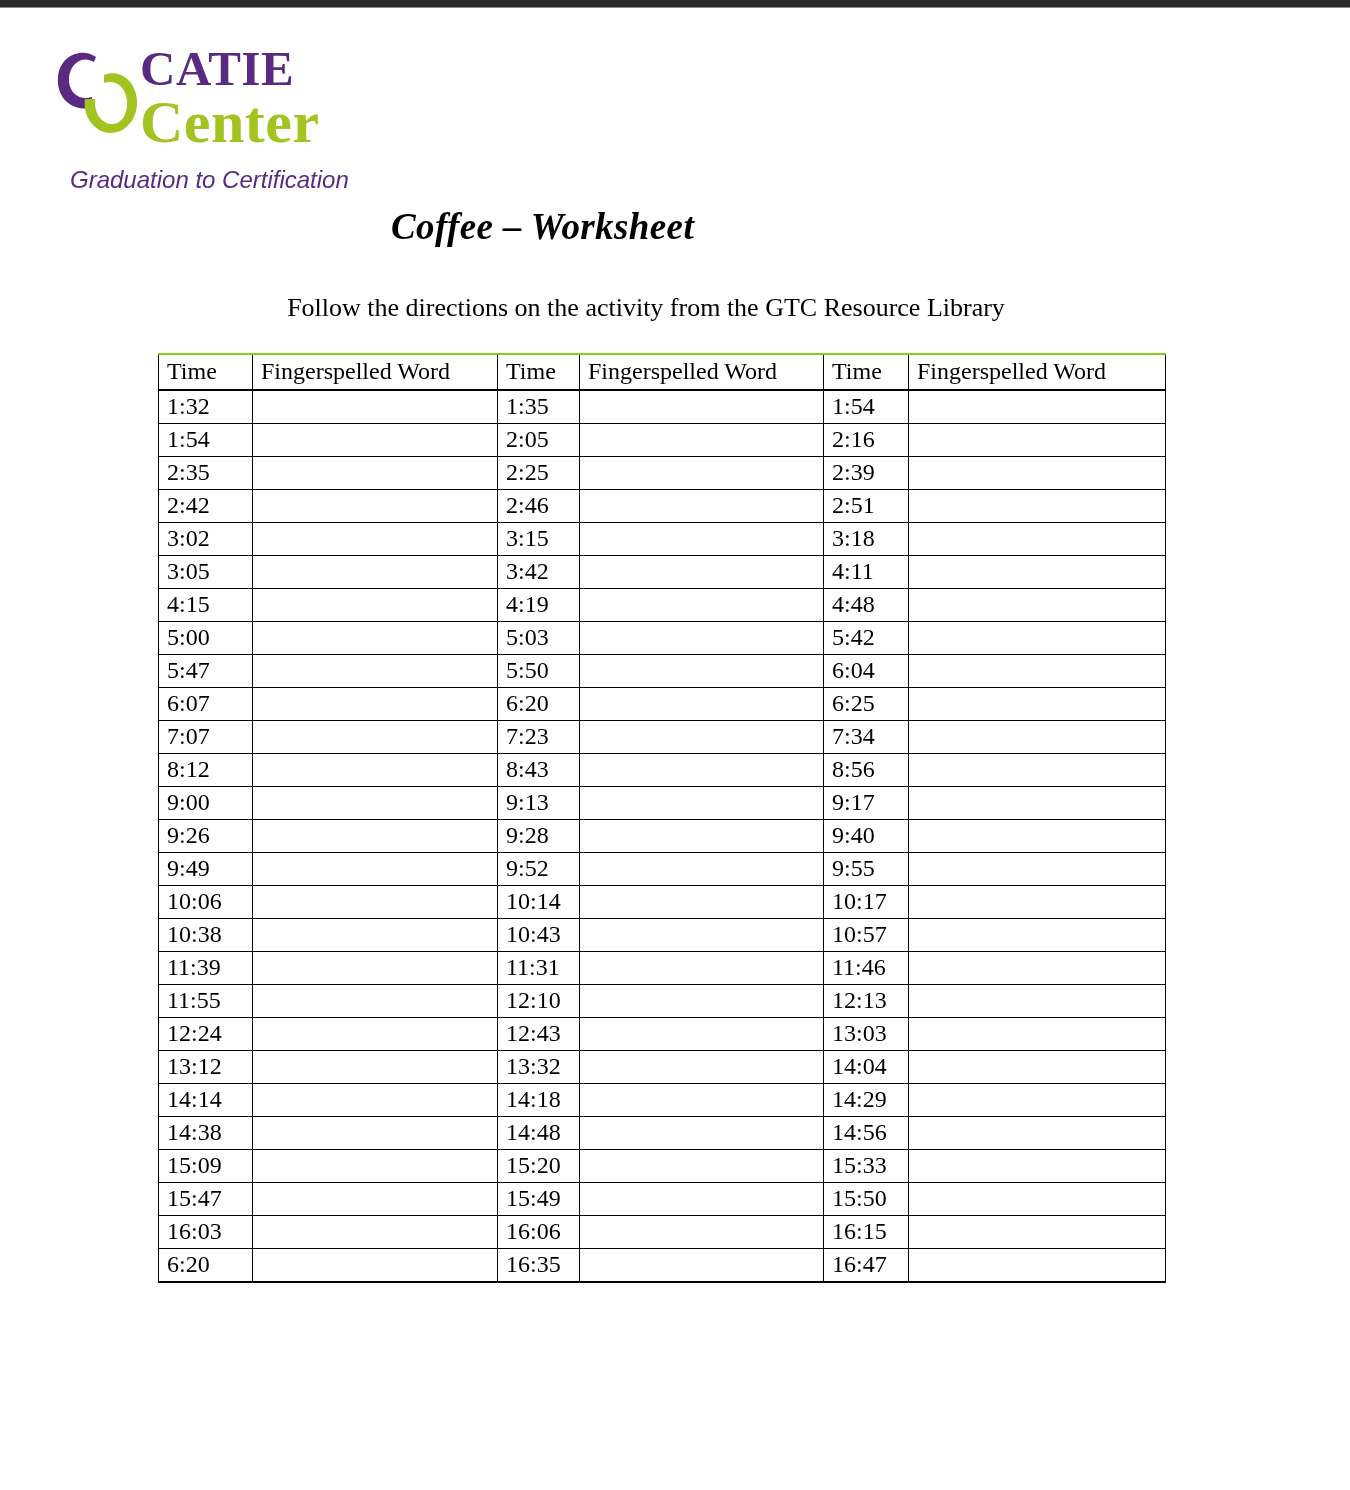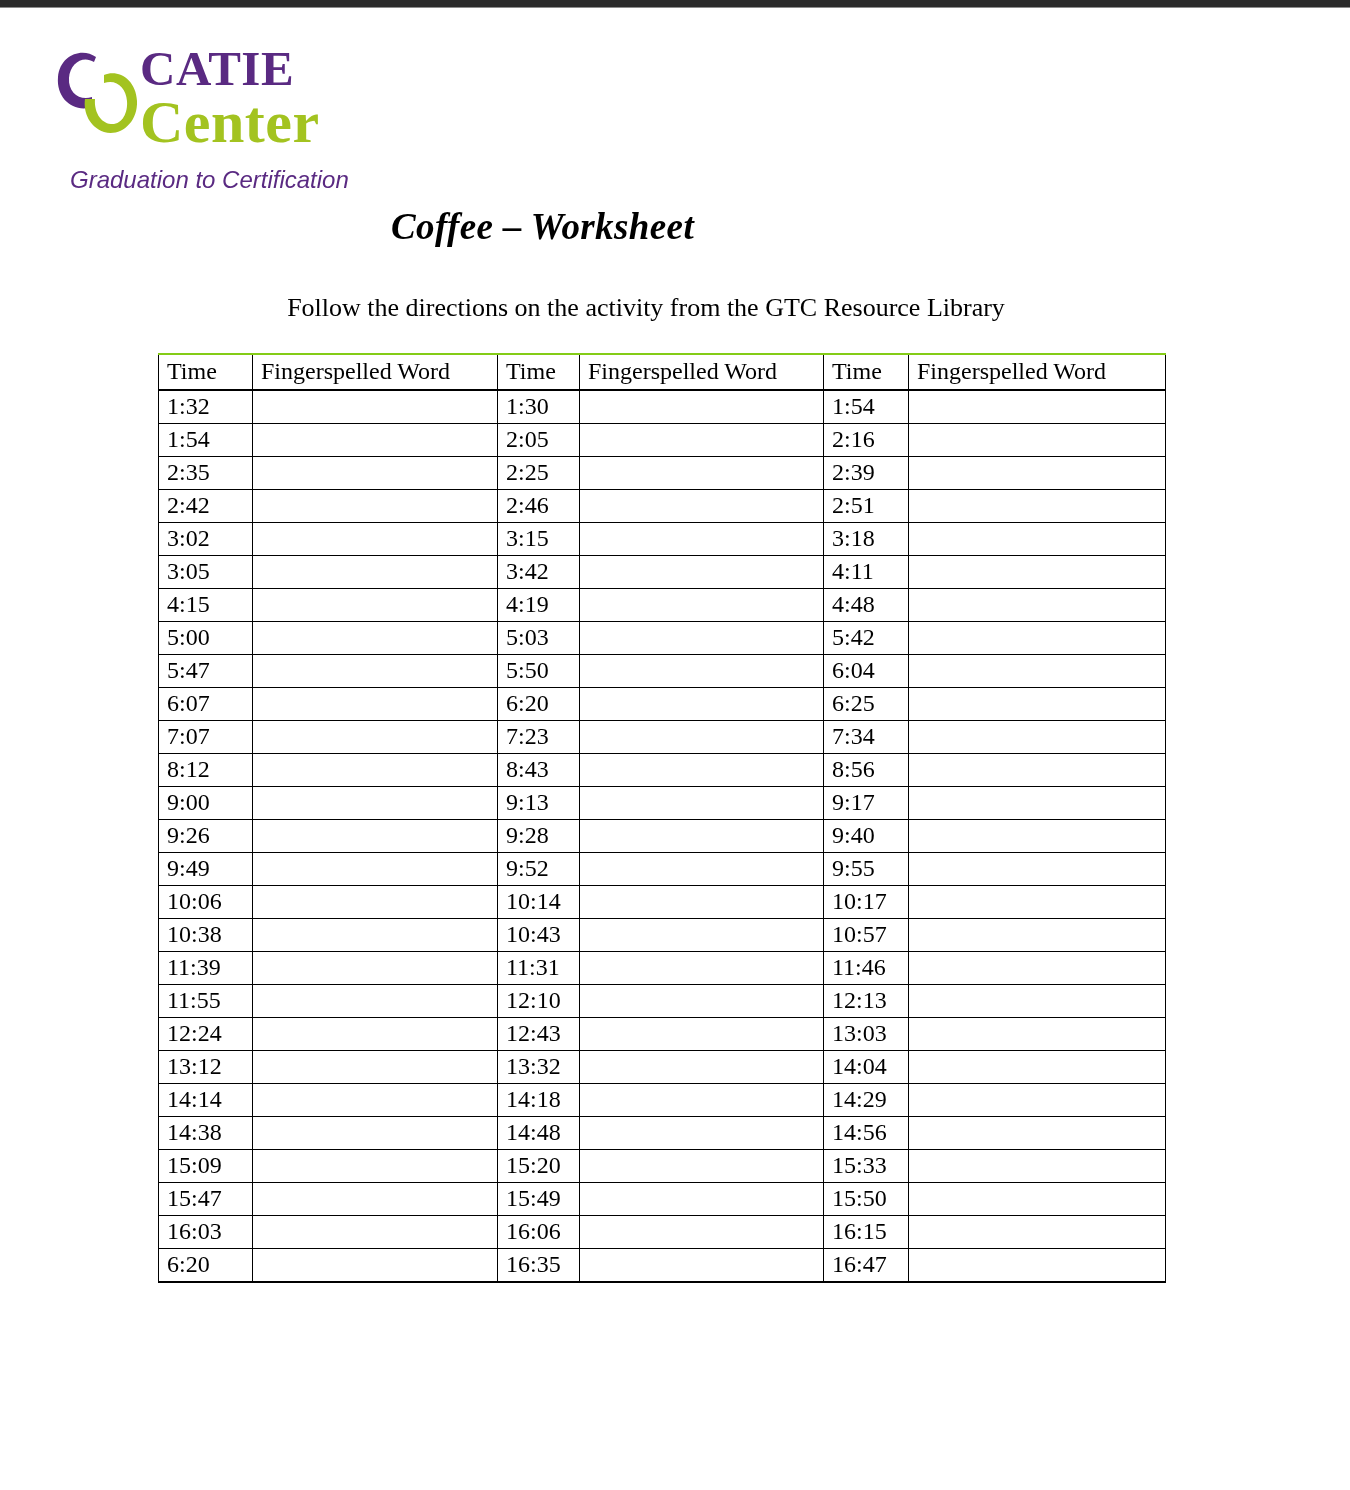--- a/index.html
+++ b/index.html
@@ -204,21 +204,21 @@
           <th>Time</th>
           <th>Fingerspelled Word</th>
           <th>Time</th>
           <th>Fingerspelled Word</th>
         </tr>
       </thead>
       <tbody id="worksheet-body">
           <tr>
             <td>1:32</td>
             <td></td>
-            <td>1:30</td>
+            <td>1:35</td>
             <td></td>
             <td>1:54</td>
             <td></td>
           </tr>
           <tr>
             <td>1:54</td>
             <td></td>
             <td>2:05</td>
             <td></td>
             <td>2:16</td>

